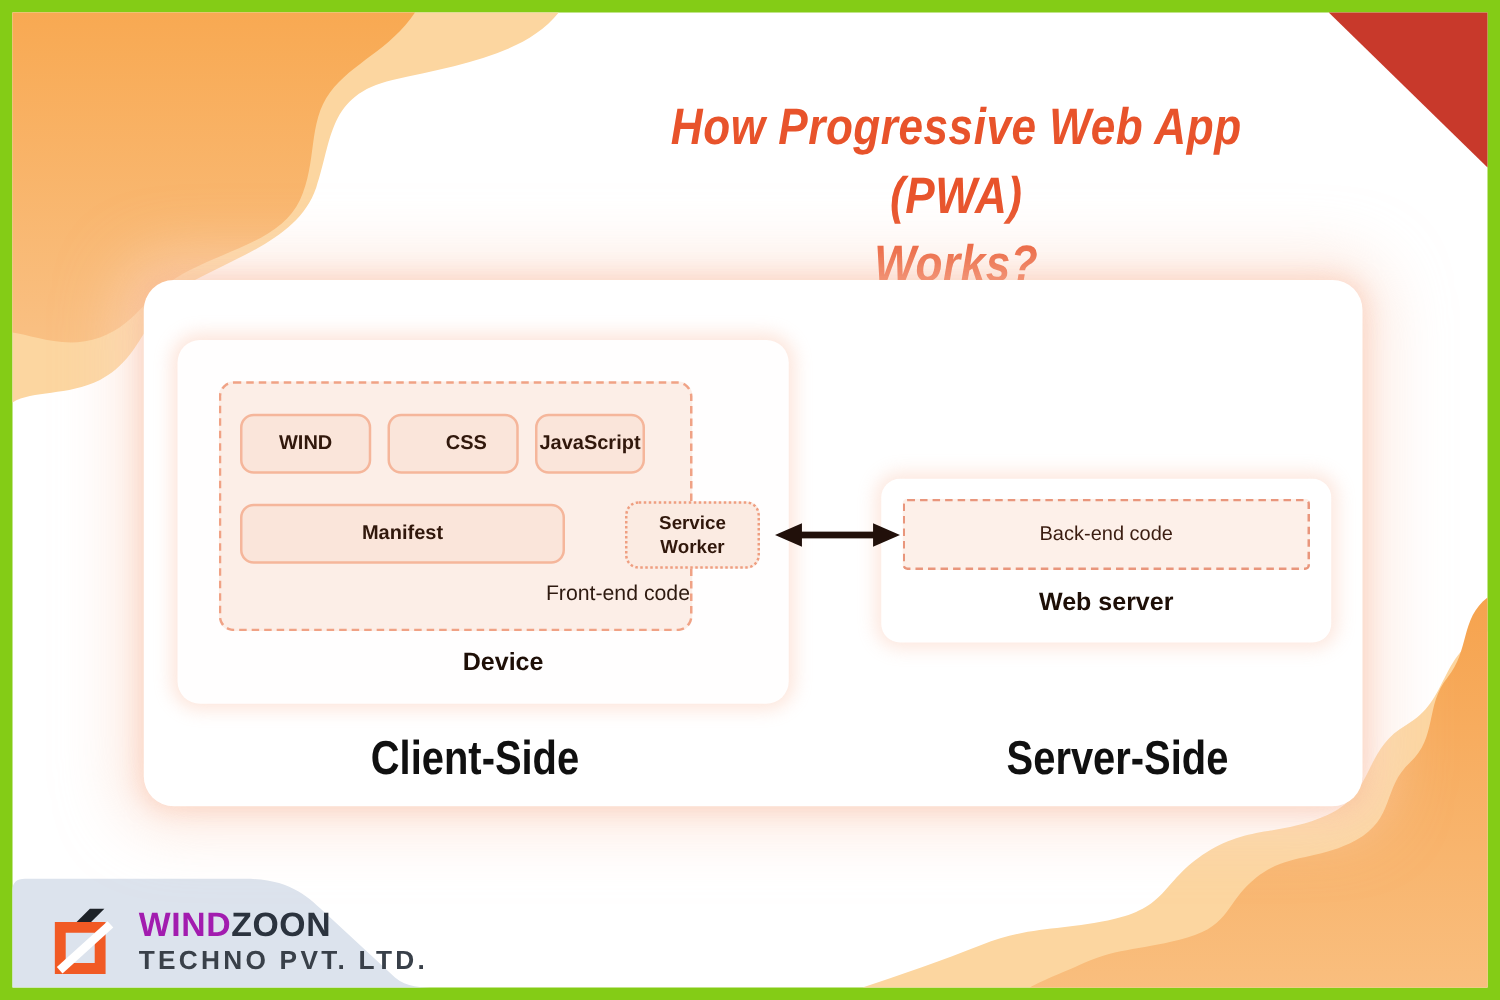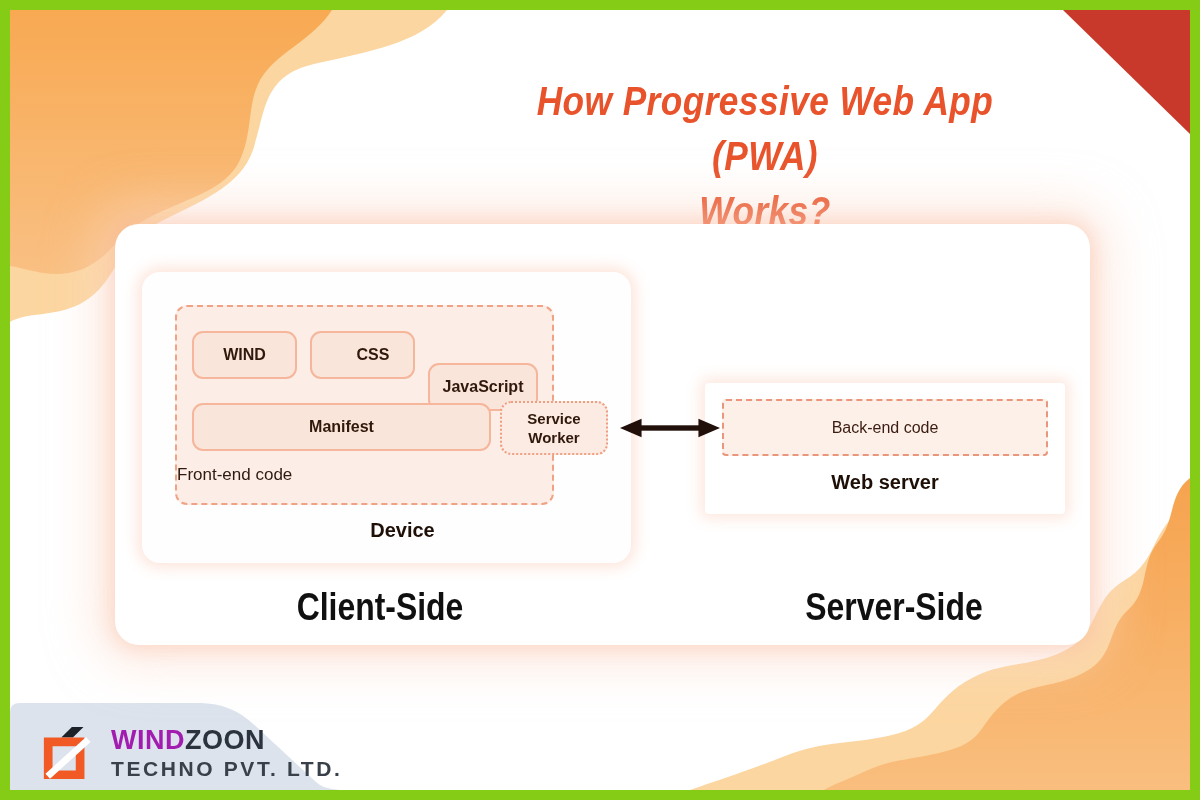--- a/index.html
+++ b/index.html
@@ -40,41 +40,41 @@
     background:#FCEEE7; border:2px dashed #F0A285; border-radius:12px;
   }
   .code-box {
     position:absolute; height:48px;
     background:#FAE5DA; border:2.5px solid #F5B69B; border-radius:11px;
     display:flex; align-items:center; justify-content:center;
     font-weight:bold; font-size:16px; color:#31180C;
   }
   .box-html { left:15px;  top:24px; width:105px; }
   .box-css  { left:133px; top:24px; width:105px;padding-left:21px; }
-  .box-js   { left:251px; top:24px; width:110px;margin-top:32px; }
-  .box-manifest { left:15px; top:96px; width:299px; }
+  .box-js   { left:251px; top:24px; width:88px; }
+  .box-manifest { left:15px; top:96px; width:260px; }
   .sw-box {
     position:absolute; left:323px; top:94px; width:108px; height:54px;
     background:#FBEBE2; border:2.5px dotted #EF9E80; border-radius:11px;
     display:flex; align-items:center; justify-content:flex-end; text-align:center;
     font-weight:bold; font-size:15px; line-height:19px; color:#31180C;
     z-index:3;
   }
   .frontend-label {
     position:absolute; left:0; top:158px; width:100%;
-    text-align:left; font-size:17px; color:#2E1A10;
+    text-align:right; font-size:17px; color:#2E1A10;
   }
   .device-label {
     position:absolute; left:16px; top:247px; width:100%;
     text-align:center; font-weight:bold; font-size:20px; color:#1E0F07;
   }
 
   .server-card {
     position:absolute; left:590px; top:159px; width:360px; height:131px;
-    background:#ffffff; border-radius:4px;
+    background:#ffffff; border-radius:15px;
     box-shadow:0 0 14px 5px rgba(248,180,150,.30);
   }
   .backend-box {
     position:absolute; left:17px; top:16px; width:326px; height:57px;
     background:#FDF0E9; border:2px dashed #E9967C; border-radius:4px;
     display:flex; align-items:center; justify-content:center;
     font-size:16px; color:#3A1C10;
   }
   .webserver-label {
     position:absolute; left:0; top:88px; width:100%;

